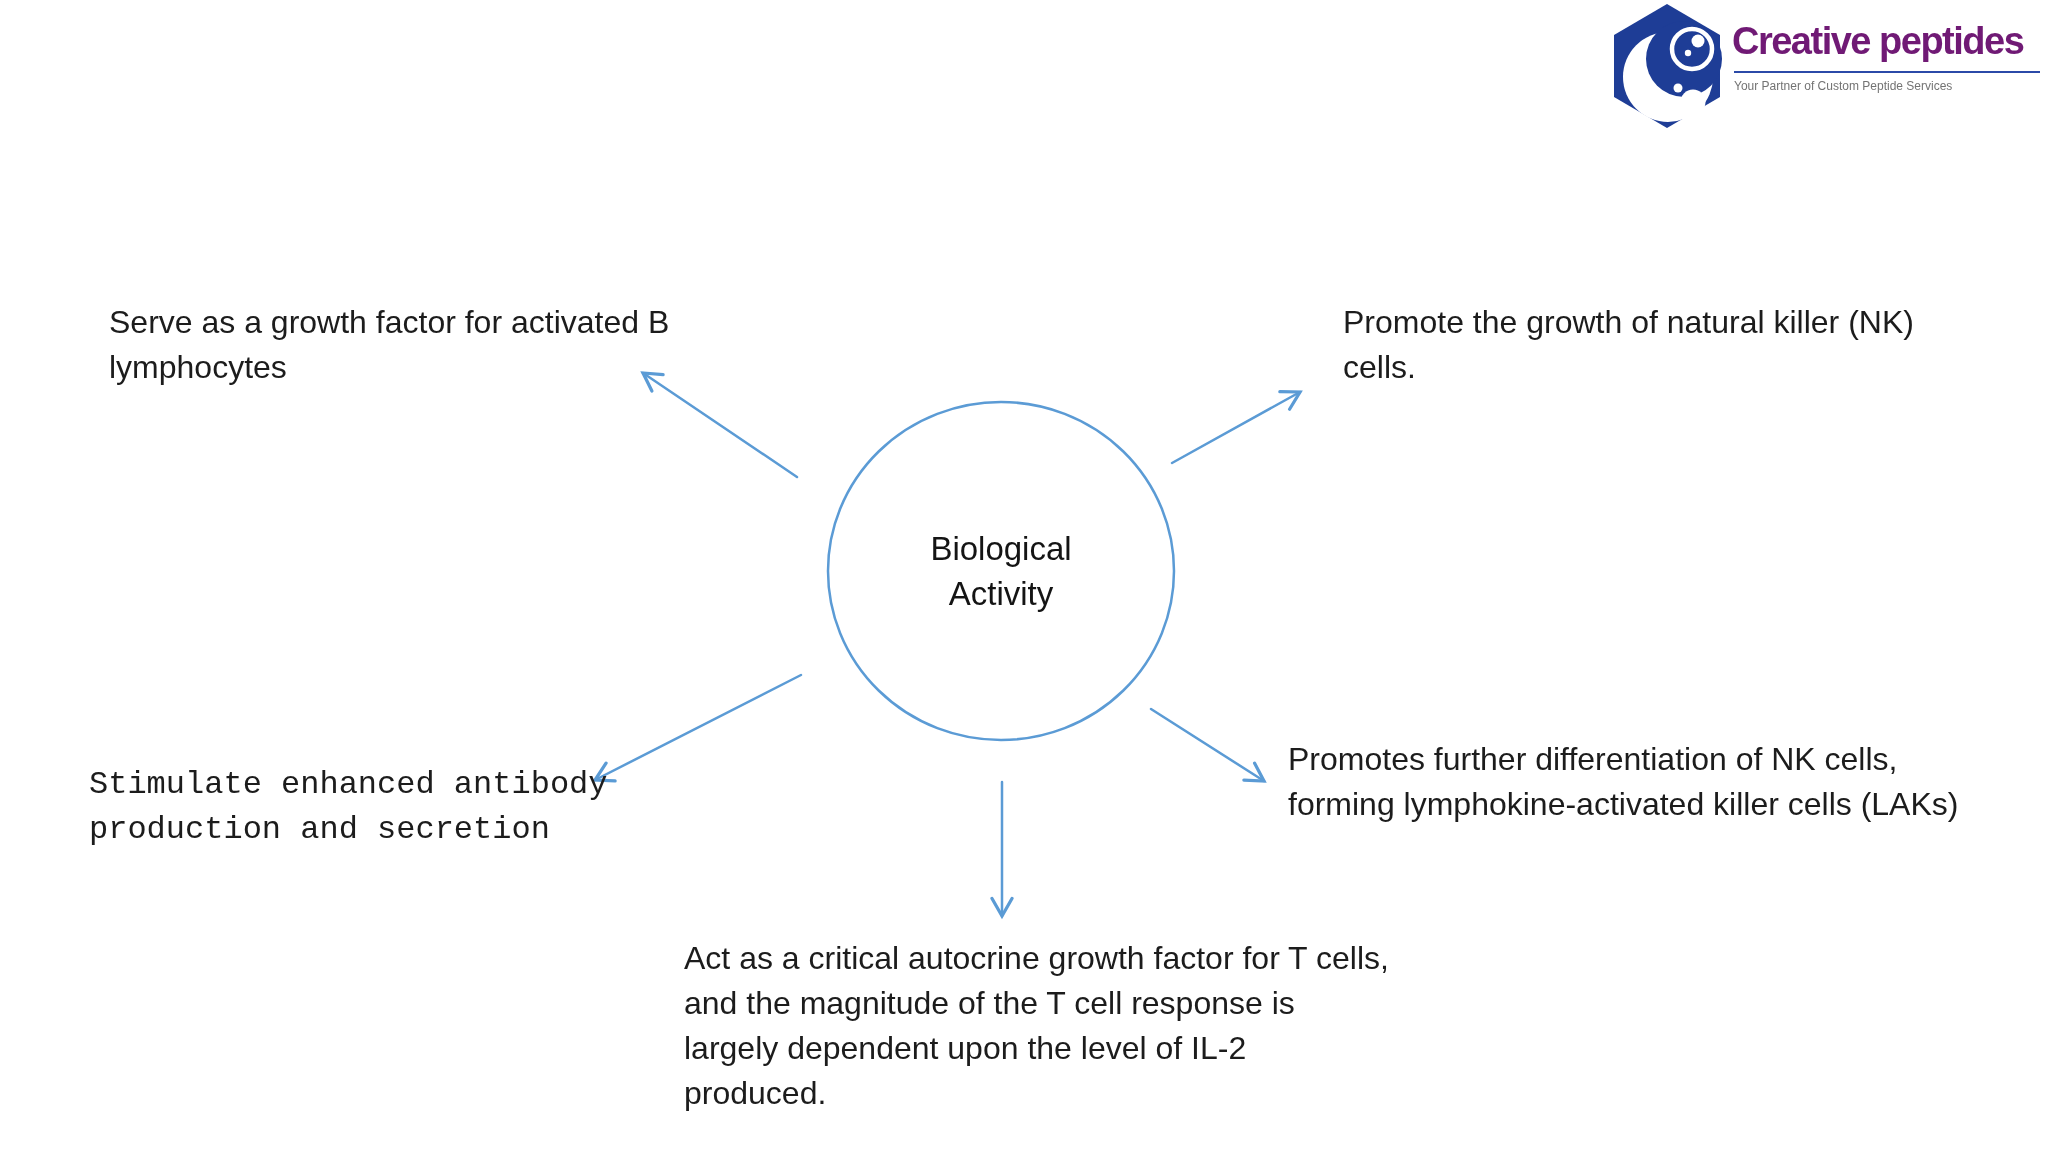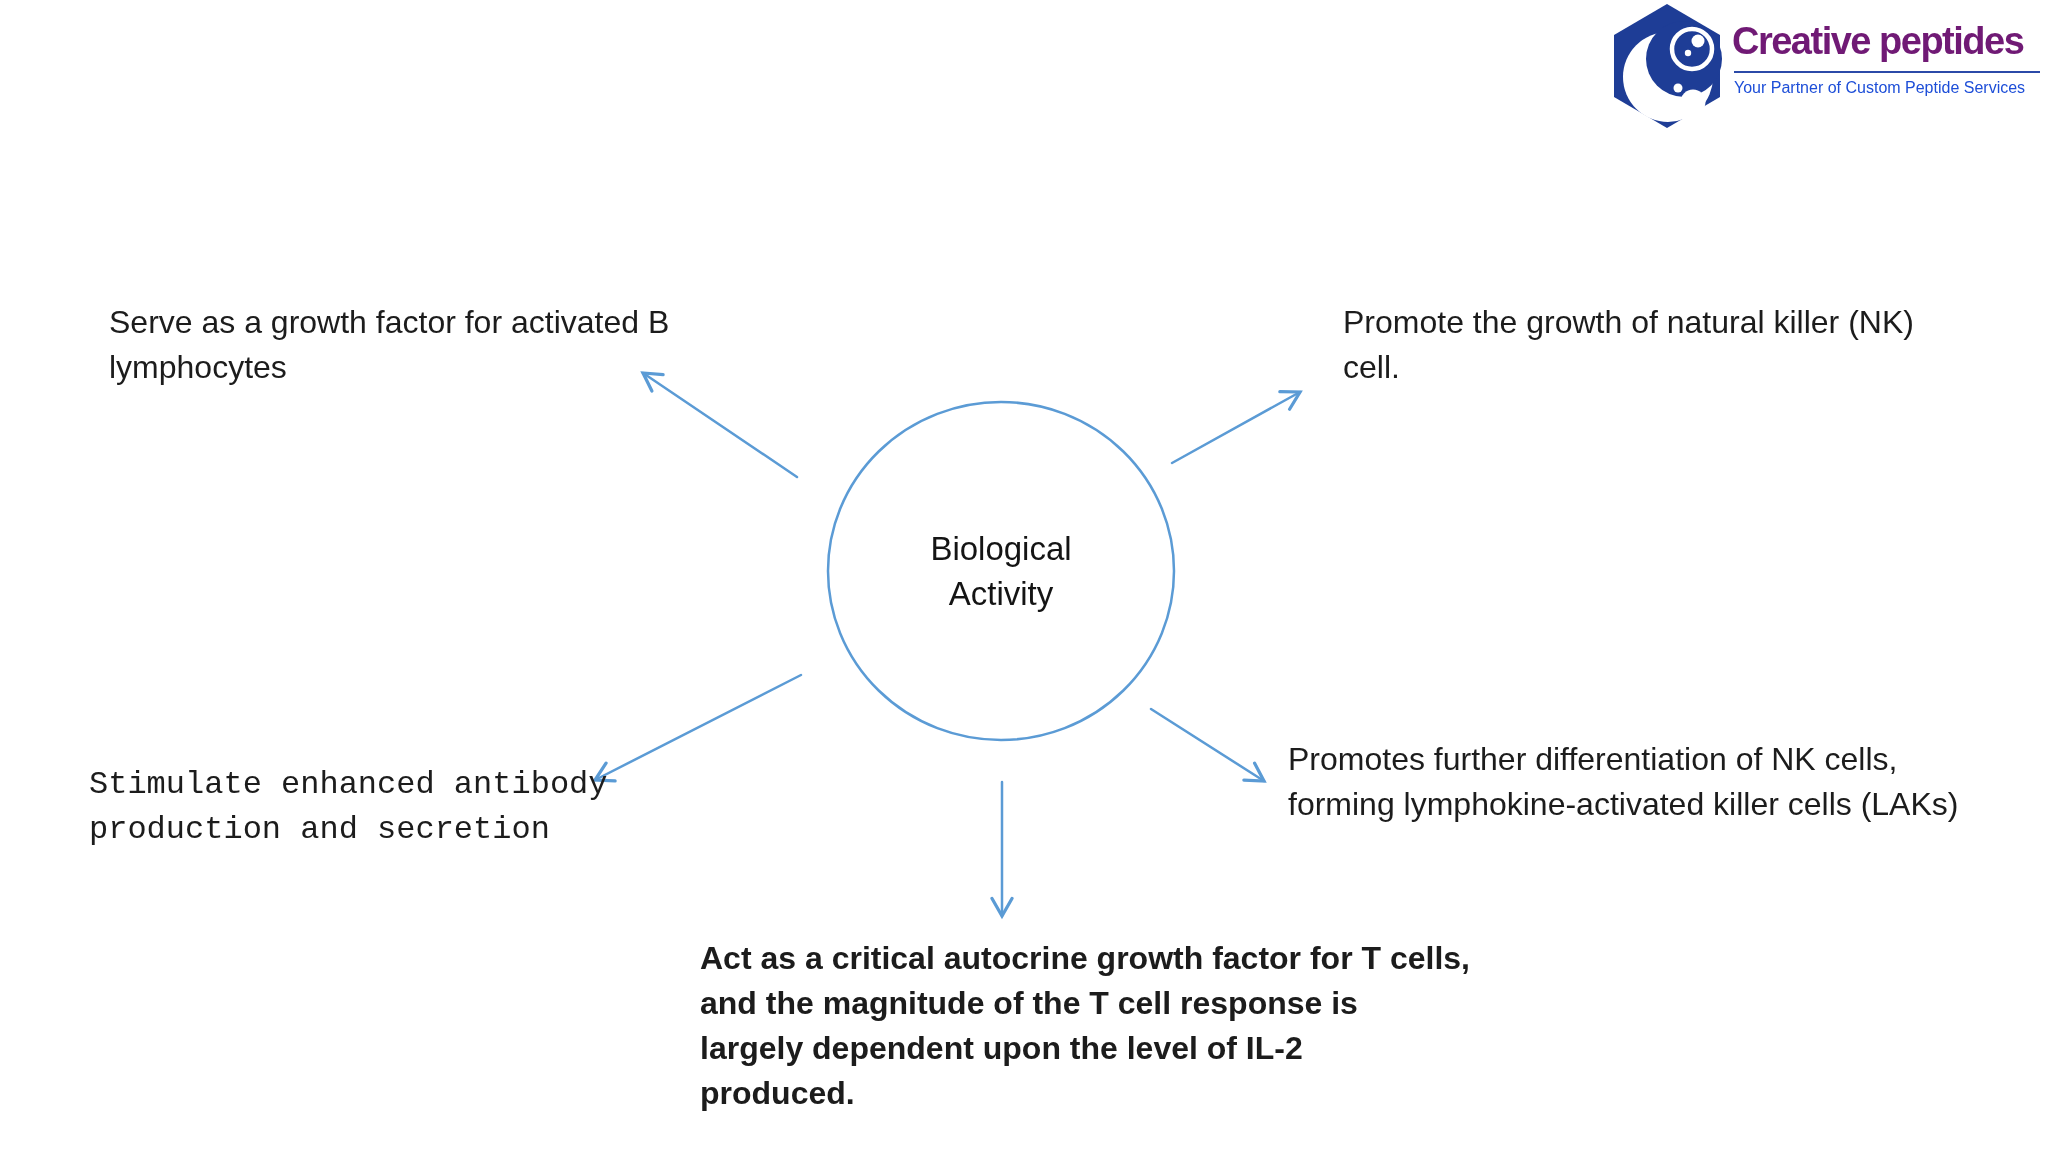--- a/index.html
+++ b/index.html
@@ -7,35 +7,35 @@
          font-family:"Liberation Sans", sans-serif; }
   .stage { position:absolute; inset:0; width:2048px; height:1152px; }
   svg.overlay { position:absolute; left:0; top:0; width:2048px; height:1152px; }
 
   .node { position:absolute; font-size:32px; line-height:45px; color:#1c1c1c;
           white-space:pre-line; letter-spacing:0; }
   .node-tl { left:73px;  top:300px;margin-left:36px; }
   .node-tr { left:1343px; top:300px; }
   .node-bl { left:89px;  top:762px;font-family:Liberation Mono, monospace; }
   .node-br { left:1288px; top:737px; }
-  .node-bc { left:700px; top:936px;font-weight:bold; }
+  .node-bc { left:684px; top:936px; }
 
   .center-label { position:absolute; left:1001px; top:571px;
                   transform:translate(-50%,-50%); text-align:center;
                   font-size:33px; line-height:45px; font-weight:normal;
                   color:#141414; white-space:pre-line; }
 
   .logo-mark { position:absolute; left:1612px; top:3px; }
   .logo-name { position:absolute; left:1732px; top:20px; font-size:38px;
                font-weight:bold; letter-spacing:-1.5px; color:#701a75;
                white-space:nowrap; }
   .logo-rule { position:absolute; left:1734px; top:71px; width:306px; height:2px;
                background:#2b4aa8; }
-  .logo-tagline { position:absolute; left:1734px; top:79px; font-size:16px;
-                  color:#1d4ed8; white-space:nowrap; }
+  .logo-tagline { position:absolute; left:1734px; top:79px; font-size:12px;
+                  color:#737373; white-space:nowrap; }
 </style>
 </head>
 <body>
 
 <div class="stage">
 
   <svg class="overlay" viewBox="0 0 2048 1152">
     <defs>
       <marker id="arrowV" markerWidth="11" markerHeight="10" refX="8.5" refY="5" orient="auto" markerUnits="strokeWidth">
         <path d="M1.5,1 L8.5,5 L1.5,9" fill="none" stroke="#5b9bd5" stroke-width="1.3" stroke-linecap="round"></path>
@@ -52,21 +52,21 @@
       <line x1="1002" y1="782" x2="1002" y2="916" marker-end="url(#arrowV)"></line>
     </g>
   </svg>
 
   <div class="center-label">Biological
 Activity</div>
 
   <div class="node node-tl">Serve as a growth factor for activated B
 lymphocytes</div>
   <div class="node node-tr">Promote the growth of natural killer (NK)
-cell.</div>
+cells.</div>
   <div class="node node-bl">Stimulate enhanced antibody
 production and secretion</div>
   <div class="node node-br">Promotes further differentiation of NK cells,
 forming lymphokine-activated killer cells (LAKs)</div>
   <div class="node node-bc">Act as a critical autocrine growth factor for T cells,
 and the magnitude of the T cell response is
 largely dependent upon the level of IL-2
 produced.</div>
 
   <svg class="logo-mark" width="110" height="126" viewBox="0 0 110 126">

